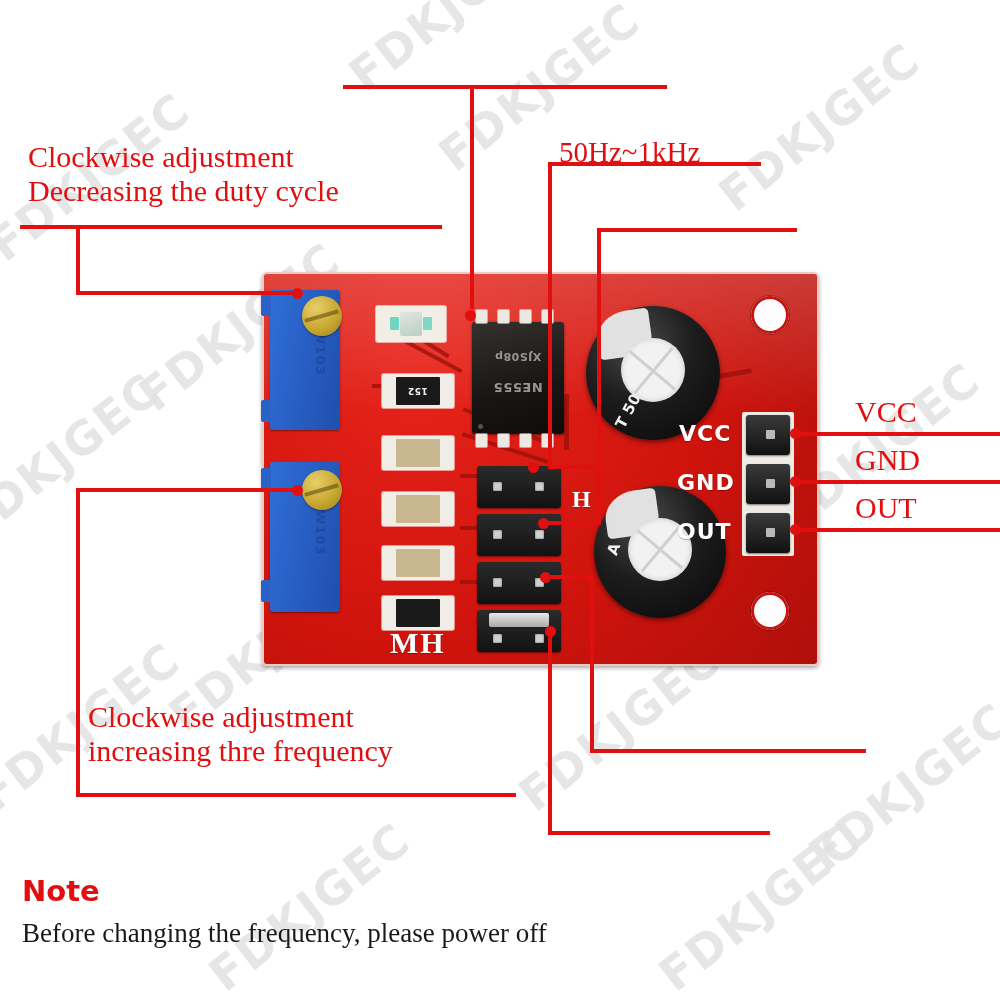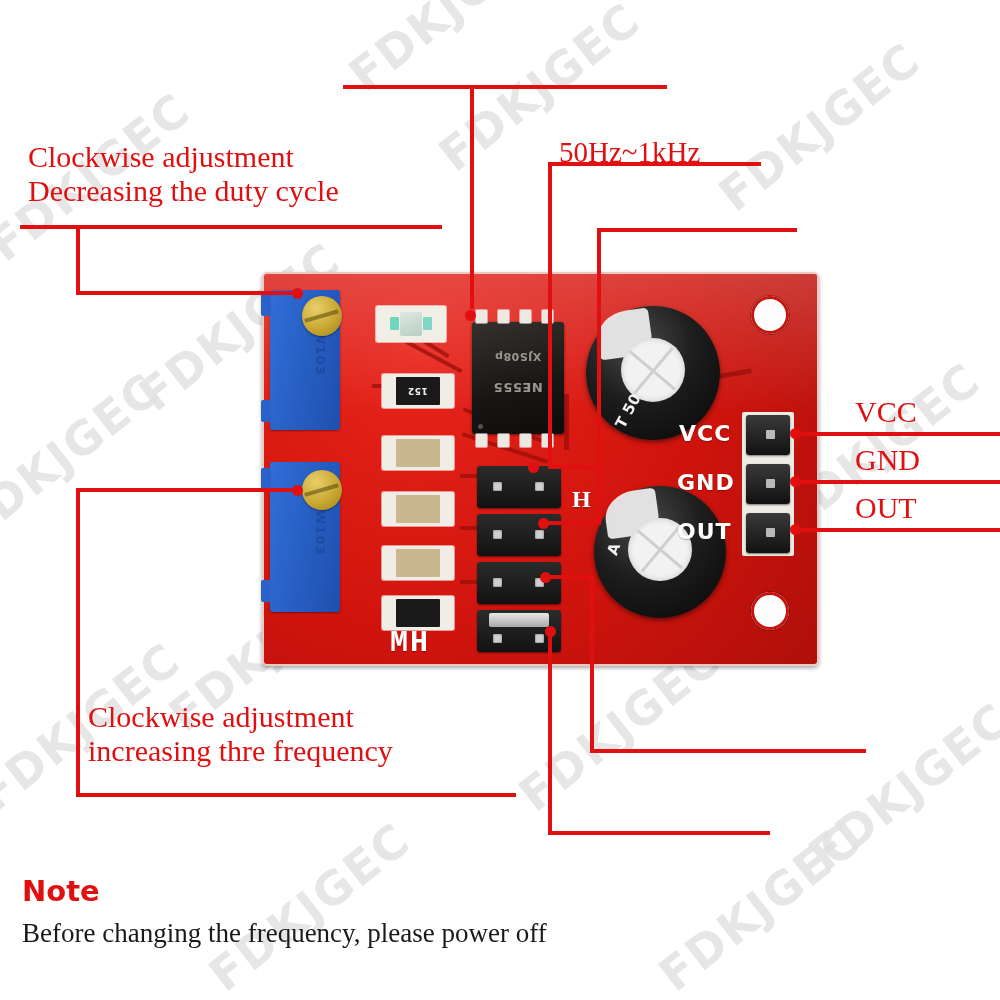--- a/index.html
+++ b/index.html
@@ -109,21 +109,21 @@
   .hdr{position:absolute;background:#efece6;border-radius:2px;}
   .hdr-blk{position:absolute;left:7%;width:86%;height:28%;
        background:linear-gradient(180deg,#3a3a3a,#111);border-radius:3px;
        box-shadow:0 1px 2px rgba(0,0,0,.5);}
   .hdr-pin{position:absolute;left:46%;top:36%;width:9px;height:9px;
        background:#b9b9b9;border-radius:1px;}
 
   
   .silk{position:absolute;color:#ffffff;font-family:"DejaVu Sans",sans-serif;
         font-weight:bold;letter-spacing:1px;text-shadow:0 1px 1px rgba(0,0,0,.3);}
-  .silk-mh{font-family:Liberation Mono, monospace;font-size:30px;letter-spacing:2px;}
+  .silk-mh{font-family:Liberation Serif, serif;font-size:30px;letter-spacing:2px;}
   .silk-h{font-family:"Liberation Serif",serif;font-size:24px;font-weight:bold;}
 
   
   .trace{position:absolute;background:#9a0f09;opacity:.75;border-radius:1px;}
 
   
   .ann{position:absolute;z-index:6;color:#e10f0f;
        font-family:"Liberation Serif",serif;line-height:1.12;white-space:pre-line;}
   .ann.big{font-size:30px;}
   .ann.mid{font-size:29px;}

